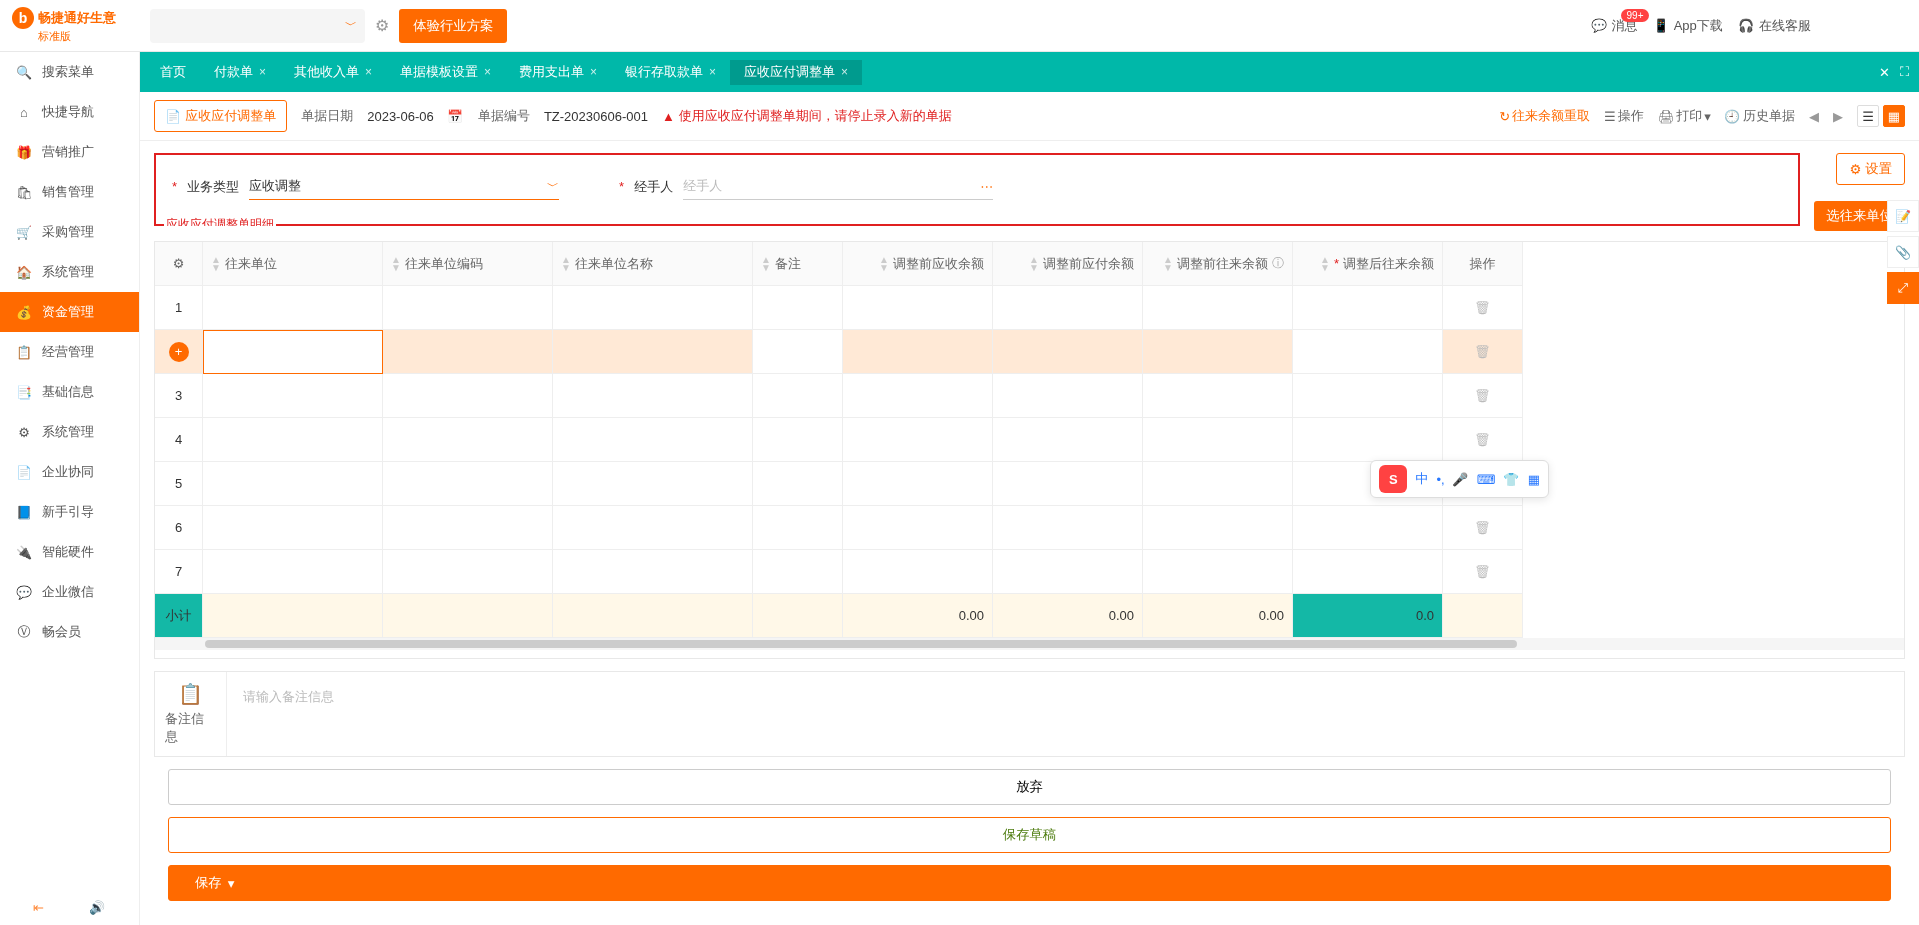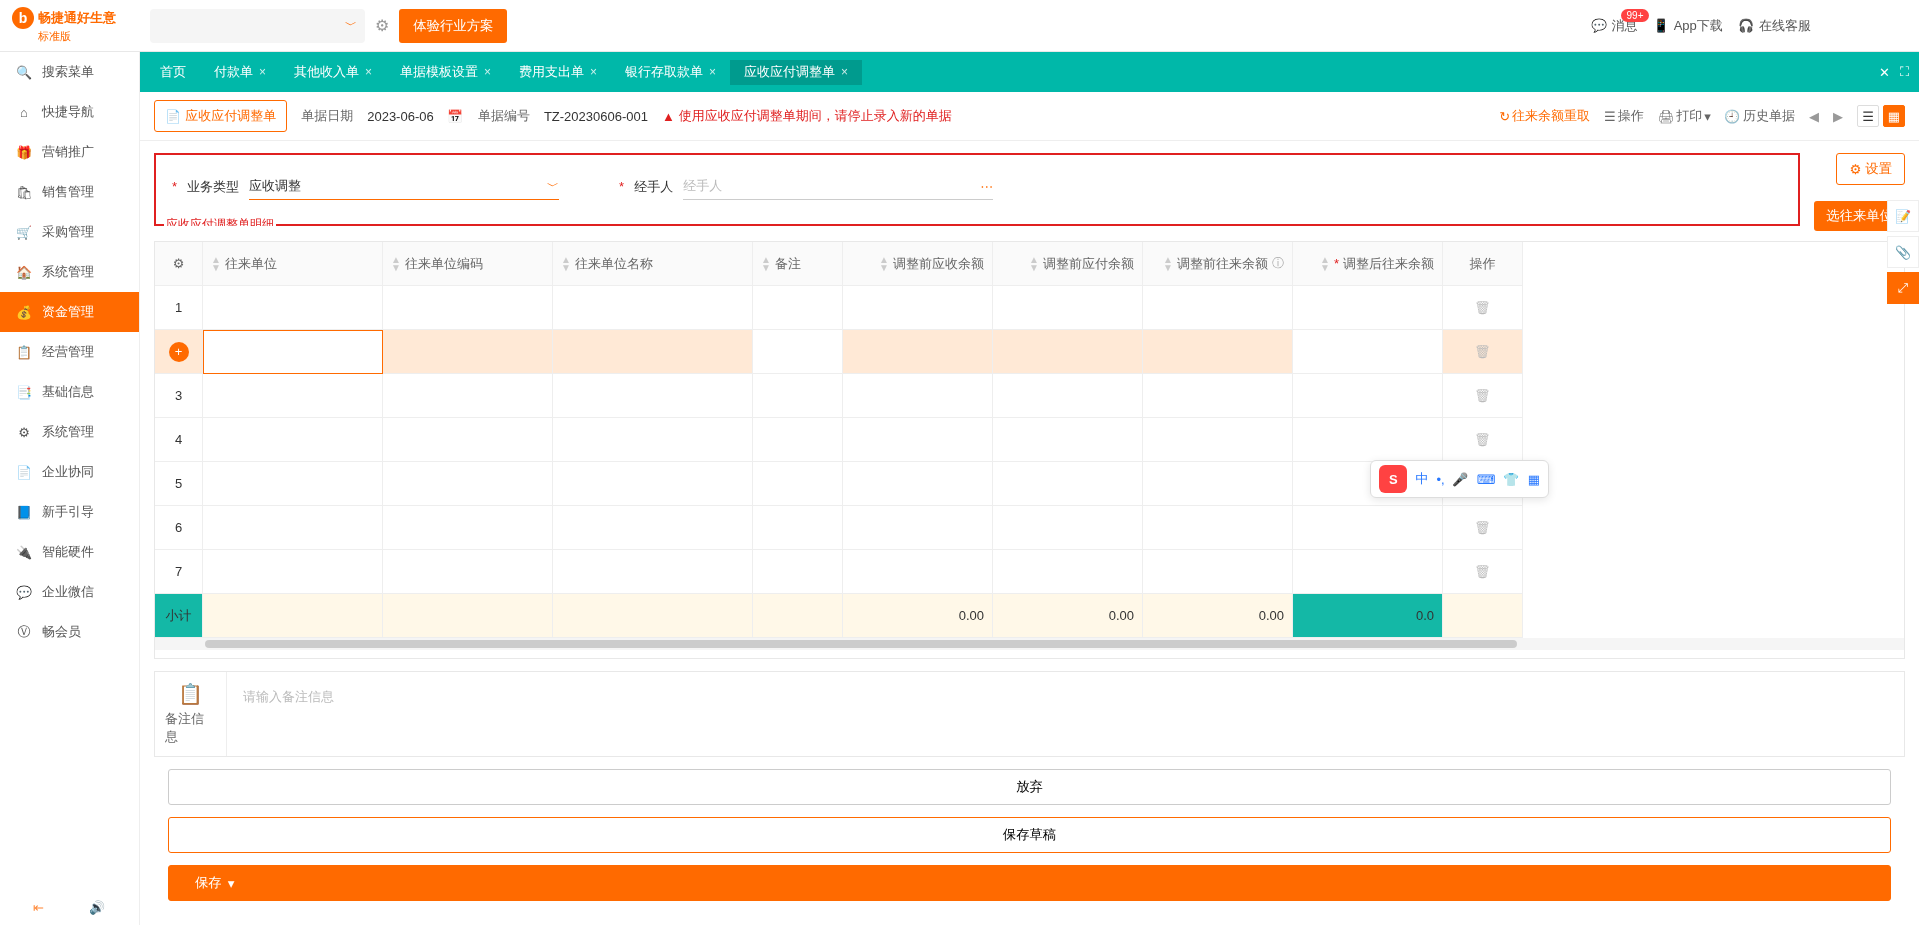--- a/index.html
+++ b/index.html
@@ -79,21 +79,21 @@
 .info-ic{ color:#aaa; font-size:12px;}
 
 
 .remark-box { margin-top: 12px; border: 1px solid #e8e8e8; display: flex; }
 .remark-left { width: 72px; display: flex; flex-direction: column; align-items: center; justify-content: center; gap: 4px; padding: 10px; border-right: 1px solid #eee; color: #00b8a9; }
 .remark-input { flex: 1; padding: 16px; color: #bbb; }
 
 
 .footer { display: flex; justify-content: flex-end; gap: 12px; padding: 12px 14px; flex-direction: column; }
 .btn { padding: 8px 26px; border-radius: 3px; cursor: pointer; border: 1px solid #ccc; background: #fff; }
-.btn.outline-o { border-color: #ff6a00; color: #000000; }
+.btn.outline-o { border-color: #ff6a00; color: #4d7c0f; }
 .btn.primary { background: #ff6a00; border-color: #ff6a00; color: #fff; display:flex; align-items:center; gap:6px;}
 
 
 .right-rail { position: fixed; right: 0; top: 200px; width: 32px; display:flex; flex-direction:column; gap:4px;}
 .rail-btn { width:32px; height:32px; background:#fff; border:1px solid #eee; display:flex; align-items:center; justify-content:center; color:#999;}
 .rail-btn.active{ background:#ff6a00; color:#fff; border-color:#ff6a00;}
 
 
 .ime-bar { position: fixed; right: 370px; top: 460px; display:flex; align-items:center; gap:8px; background:#fff; border:1px solid #ddd; border-radius:6px; padding:4px 8px; box-shadow:0 2px 8px rgba(0,0,0,.1);}
 .ime-s { width:28px; height:28px; background:#ff4242; color:#fff; border-radius:6px; display:flex; align-items:center; justify-content:center; font-weight:bold;}

